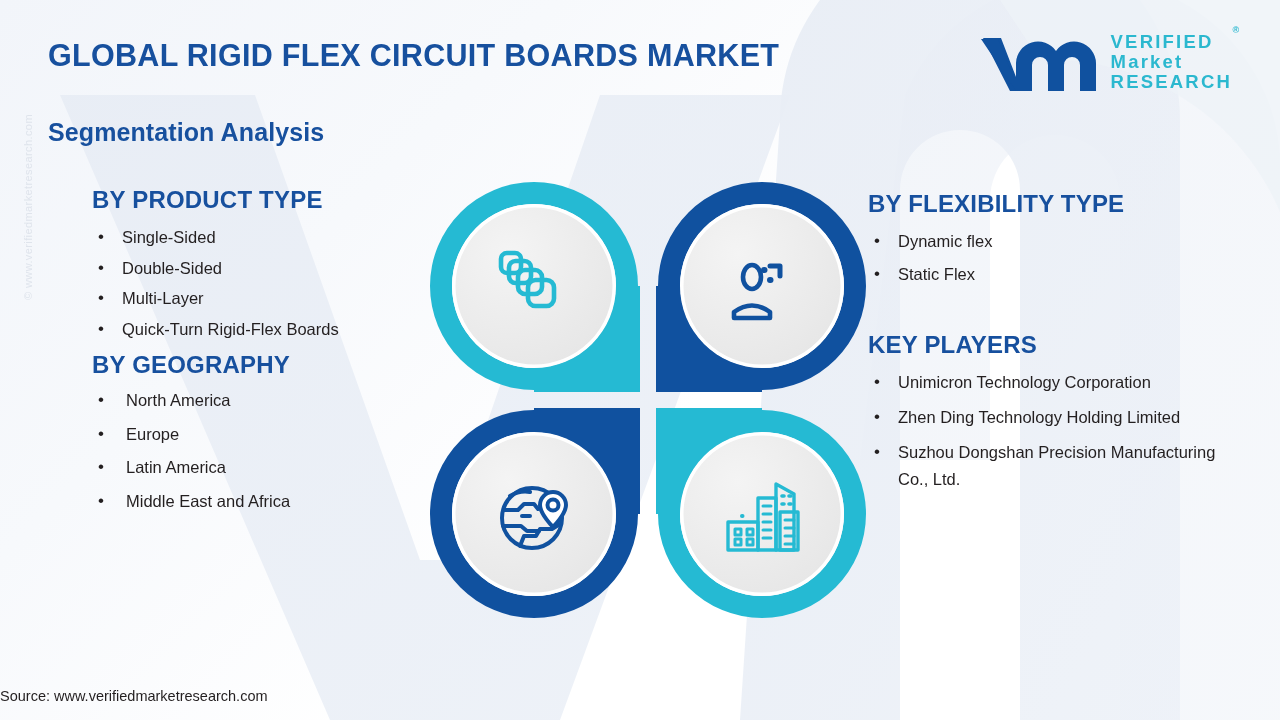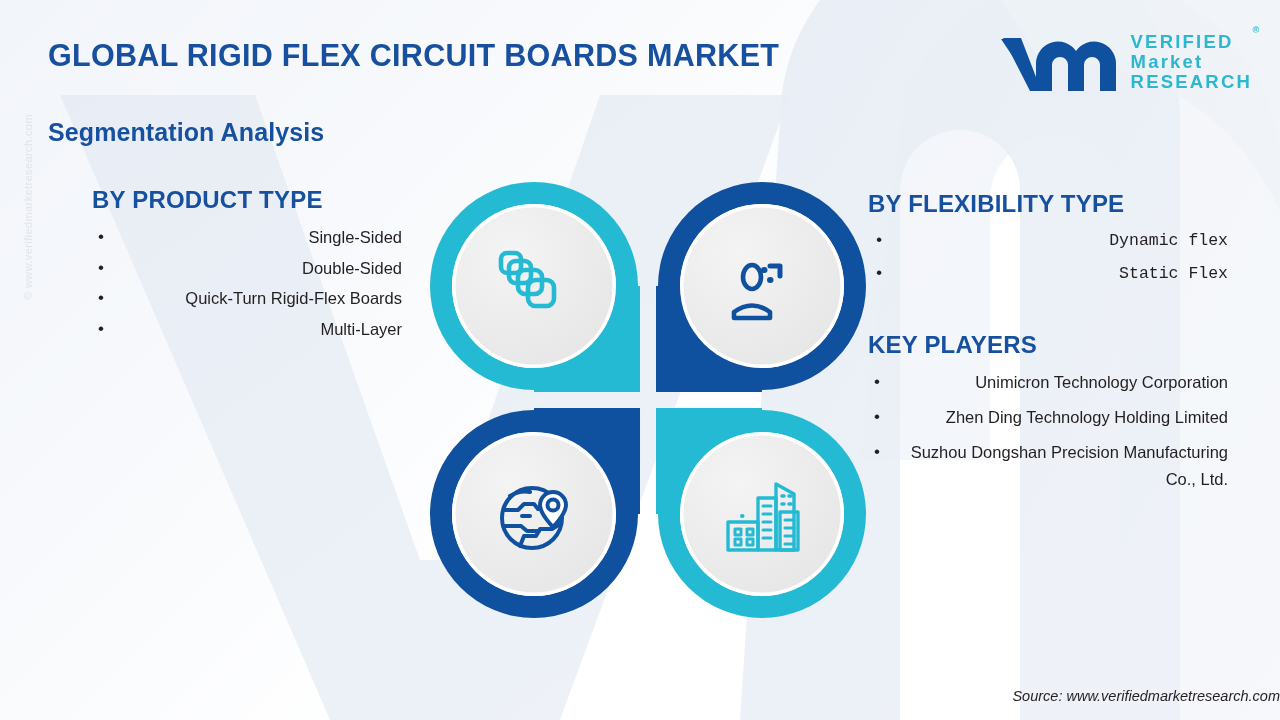--- a/index.html
+++ b/index.html
@@ -76,21 +76,21 @@
     font-size: 25px;
     font-weight: bold;
     color: #17509e;
     letter-spacing: .1px;
     z-index: 4;
   }
 
   
   #logo {
     position: absolute;
-    right: 28px;
+    right: 48px;
     top: 30px;
     display: flex;
     align-items: center;
     gap: 12px;
     z-index: 5;
   }
   #logo-mark { display: block; }
   #logo-words {
     position: relative;
     line-height: 1.07;
@@ -119,21 +119,21 @@
 
   .sec-title {
     font-size: 24px;
     font-weight: bold;
     color: #17509e;
     letter-spacing: .2px;
     margin-bottom: 10px;
     white-space: nowrap;
   }
 
-  ul.bullets { list-style: none; text-align: right; }
+  ul.bullets { list-style: none; }
 
   ul.bullets li {
     position: relative;
     padding-left: 30px;
     font-size: 16.5px;
     line-height: 1.62;
     color: #231f20;
     margin-bottom: 4px;
   }
   ul.bullets li::before {
@@ -144,43 +144,42 @@
     font-size: 17px;
     color: #231f20;
   }
 
   
   #col-left .section.geo { margin-top: 8px; }
   #col-right .section.players { margin-top: 44px; }
   #col-right .section.players ul.bullets li { margin-bottom: 8px; }
   #col-left .section.geo ul.bullets li { padding-left: 34px; margin-bottom: 7px; }
   #col-left .section.geo .sec-title { margin-bottom: 8px; }
-  #col-right .section.flex ul.bullets li { margin-bottom: 6px; font-family: Liberation Mono, monospace; }
+  #col-right .section.flex ul.bullets li { margin-bottom: 6px; }
 
   
   #center-graphic {
     position: absolute;
     left: 428px;
     top: 180px;
     width: 440px;
     height: 440px;
     z-index: 3;
   }
 
   
   #source {
     position: absolute;
     left: 0;
     top: 688px;
     width: 1280px;
-    text-align: right;
+    text-align: left;
     font-size: 14.5px;
     color: #231f20;
     z-index: 4;
-    font-style: italic;
   }
 </style>
 </head>
 <body>
 
 <div id="bg-tint"></div>
 
 <svg id="bg-watermark" viewBox="0 0 1280 720" preserveAspectRatio="none" aria-hidden="true">
   <defs>
     <linearGradient id="wmGrad" x1="0" y1="0" x2="1" y2="1">
@@ -226,25 +225,34 @@
   </div>
 </div>
 
 <div class="col" id="col-left">
 
   <div class="section product">
     <div class="sec-title">BY PRODUCT TYPE</div>
     <ul class="bullets">
       <li>Single-Sided</li>
       <li>Double-Sided</li>
+      <li>Multi-Layer</li>
       <li>Quick-Turn Rigid-Flex Boards</li>
-      <li>Multi-Layer</li>
     </ul>
   </div>
 
+  <div class="section geo">
+    <div class="sec-title">BY GEOGRAPHY</div>
+    <ul class="bullets">
+      <li>North America</li>
+      <li>Europe</li>
+      <li>Latin America</li>
+      <li>Middle East and Africa</li>
+    </ul>
+  </div>
 
 </div>
 
 <div class="col" id="col-right">
 
   <div class="section flex">
     <div class="sec-title">BY FLEXIBILITY TYPE</div>
     <ul class="bullets">
       <li>Dynamic flex</li>
       <li>Static Flex</li>

